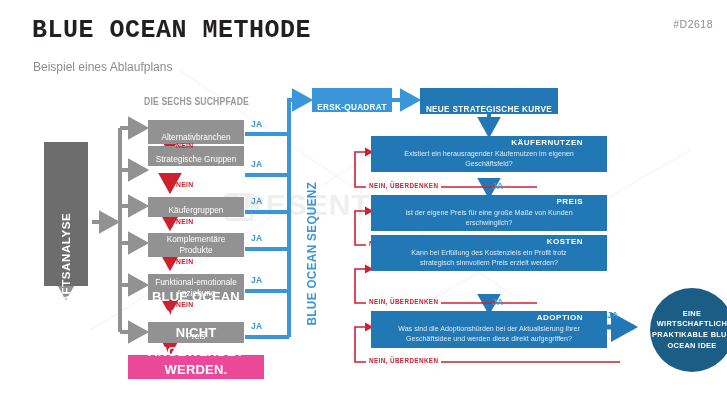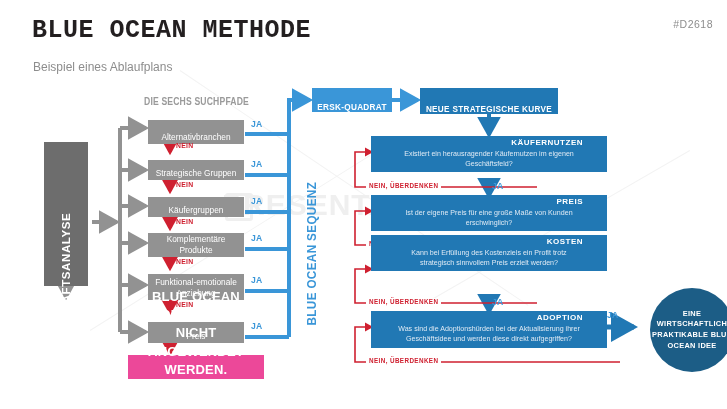--- a/index.html
+++ b/index.html
@@ -180,21 +180,21 @@
   <div class="box analysis" style="left:44px;top:142px;width:44px;height:144px;">
     <span>GESCHÄFTSANALYSE</span>
   </div>
 
 
   <div class="lbl section-label" style="left:144px;top:95px;">DIE SECHS SUCHPFADE</div>
 
   <div class="box grey-box" style="left:148px;top:120px;width:96px;height:24px;">
     <span>Alternativbranchen</span>
   </div>
-  <div class="box grey-box" style="left:148px;top:160px;width:96px;height:20px;">
+  <div class="box grey-box" style="left:148px;top:146px;width:96px;height:20px;">
     <span>Strategische Gruppen</span>
   </div>
   <div class="box grey-box" style="left:148px;top:233px;width:96px;height:24px;">
     <span>Komplementäre Produkte</span>
   </div>
   <div class="box grey-box" style="left:148px;top:197px;width:96px;height:20px;">
     <span>Käufergruppen</span>
   </div>
   <div class="box grey-box" style="left:148px;top:274px;width:96px;height:26px;">
     <span>Funktional-emotionale Anziehung</span>

